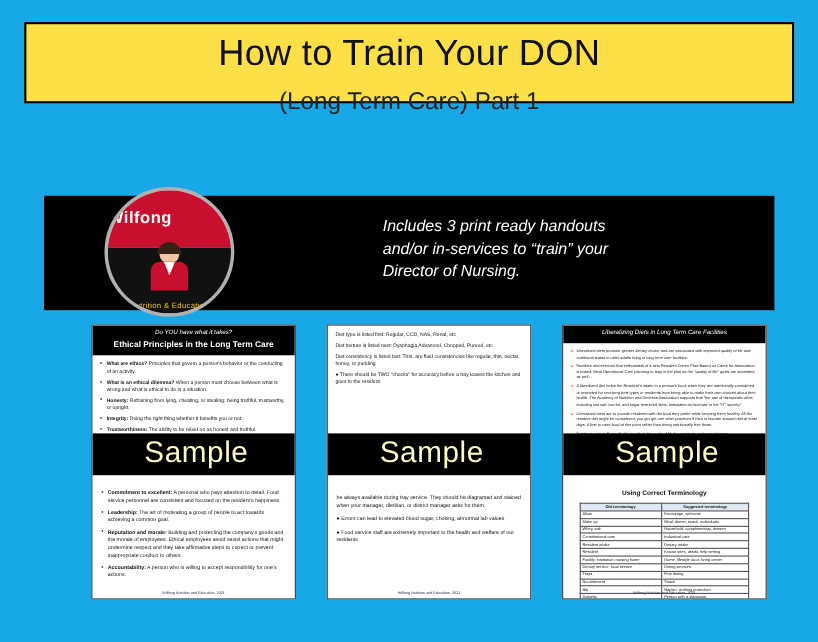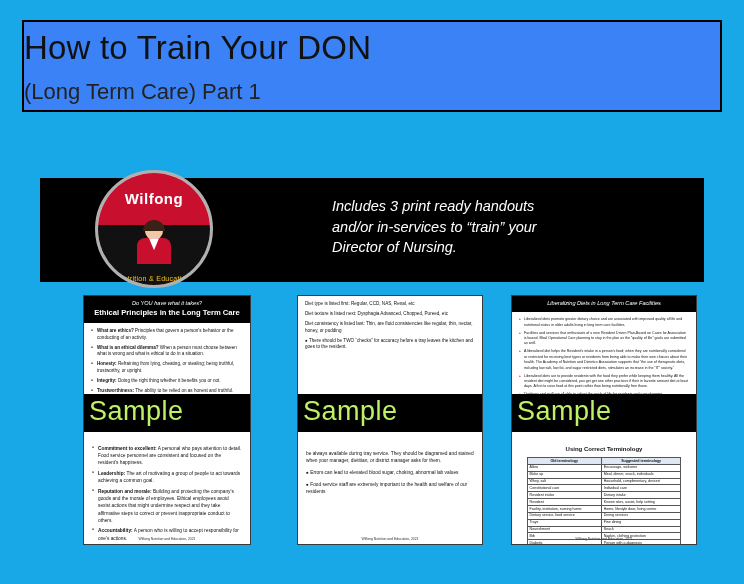--- a/index.html
+++ b/index.html
@@ -20,25 +20,25 @@
     width: 744px; height: 584px;
     background: #18a8e8;
   }
 
   
   .title-banner {
     position: absolute;
     left: 22px;
     top: 20px;
     width: 700px;
-    height: 92px;
-    background: #3b82f6;
+    height: 74px;
+    background: #fde047;
     border: 2px solid #000000;
     box-sizing: border-box;
-    text-align: left;
+    text-align: center;
   }
   .title-main {
     font-size: 33px;
     line-height: 1.05;
     margin-top: 9px;
     color: #111111;
     font-weight: normal;
     letter-spacing: 0.2px;
   }
   .title-sub {
@@ -68,21 +68,20 @@
     overflow: hidden;
   }
   .logo-top {
     position: absolute;
     left: 0; top: 0;
     width: 100%;
     height: 46%;
     background: #c8102e;
     display: flex;
     align-items: center;
-    justify-content: center;
   }
   .logo-name {
     color: #ffffff;
     font-size: 15px;
     font-weight: bold;
     letter-spacing: 0.5px;
   }
   .logo-bottom {
     position: absolute;
     left: 0; bottom: 0;
@@ -132,39 +131,39 @@
   .fig-collar {
     position: absolute;
     left: 17px; top: 16px;
     width: 10px; height: 12px;
     background: #ffffff;
     clip-path: polygon(0 0, 100% 0, 50% 100%);
   }
 
   .blurb {
     position: absolute;
-    left: 332px;
+    left: 348px;
     top: 196px;
     width: 240px;
     color: #ffffff;
     font-size: 14.5px;
     line-height: 1.42;
     font-style: italic;
   }
 
   
   .card {
     position: absolute;
     top: 295px;
     background: #ffffff;
     border: 1px solid #3a3a3a;
     box-sizing: border-box;
     overflow: hidden;
   }
-  #card-1 { left: 83px;  width: 168px; height: 250px; }
+  #card-1 { left: 83px;  width: 186px; height: 250px; }
   #card-2 { left: 297px; width: 186px; height: 250px; }
   #card-3 { left: 511px; width: 186px; height: 250px; }
 
   .card-header {
     background: #000000;
     color: #ffffff;
     text-align: center;
     padding: 4px 4px 5px 4px;
   }
   .card-hdr-small {
@@ -197,22 +196,22 @@
     left: 0; top: 0;
     font-size: 3.4px;
   }
 
   
   .sample-band {
     position: absolute;
     left: 0;
     width: 100%;
     background: #000000;
-    color: #bef264;
-    text-align: left;
+    color: #fef9c3;
+    text-align: center;
     font-size: 27px;
     letter-spacing: 0.5px;
     padding: 2px 0 5px 5px;
     box-sizing: border-box;
   }
   #card-1 .sample-band { top: 98px; }
   #card-2 .sample-band { top: 98px; }
   #card-3 .sample-band { top: 98px; }
 
   .card-lower {

